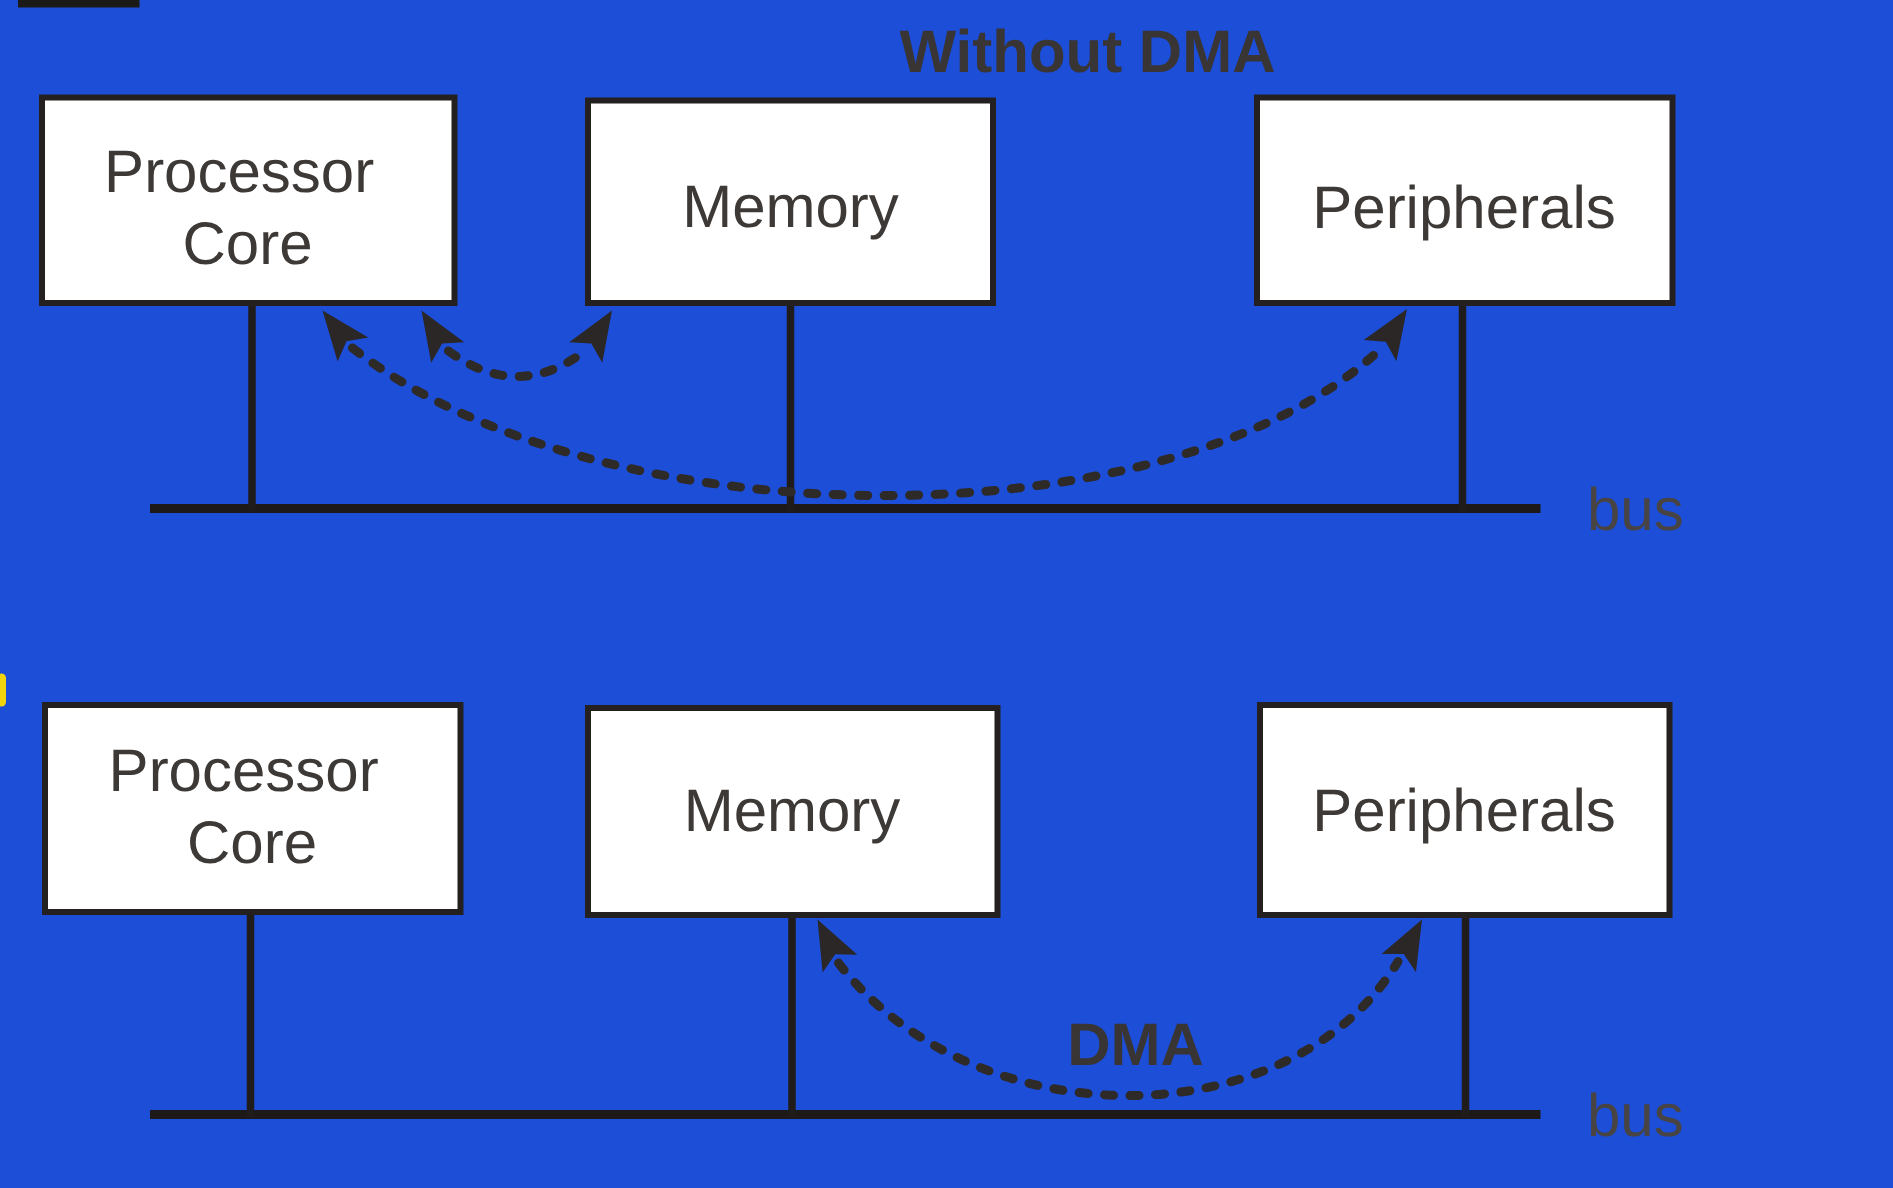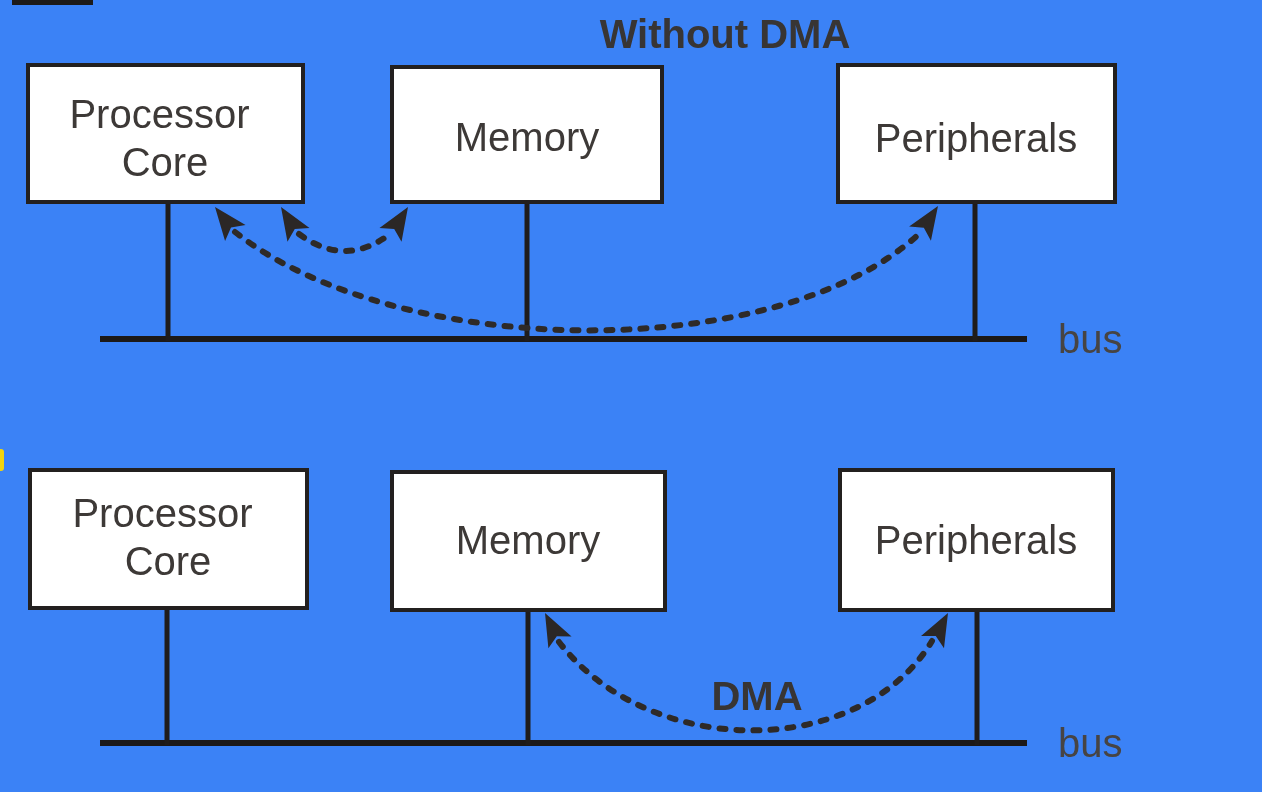--- a/index.html
+++ b/index.html
@@ -1,16 +1,16 @@
 <!DOCTYPE html>
 <html><head>
 <meta charset="utf-8">
 <style>
   html,body{margin:0;padding:0;background:#ffffff;}
-  .page{position:relative;width:1262px;height:792px;background:#3b82f6;overflow:hidden;
+  .page{position:relative;width:1262px;height:792px;background:#1d4ed8;overflow:hidden;
         font-family:"Liberation Sans", sans-serif;}
   svg{position:absolute;left:0;top:0;}
   .box{fill:#ffffff;stroke:#23201f;stroke-width:4;}
   .connector{stroke:#1f1c1b;stroke-width:5;fill:none;}
   .busline{stroke:#1c1918;stroke-width:6;fill:none;}
   .dash-arc{stroke:#2e2a28;stroke-width:6;fill:none;stroke-dasharray:6 11;stroke-linecap:round;}
   .arrowhead{fill:#2b2726;stroke:none;}
   .node-label{fill:#3d3937;font-size:40px;text-anchor:middle;}
   .bus-label{fill:#474443;font-size:40px;text-anchor:start;}
   .title-label{fill:#383534;font-size:40px;font-weight:bold;text-anchor:middle;}

